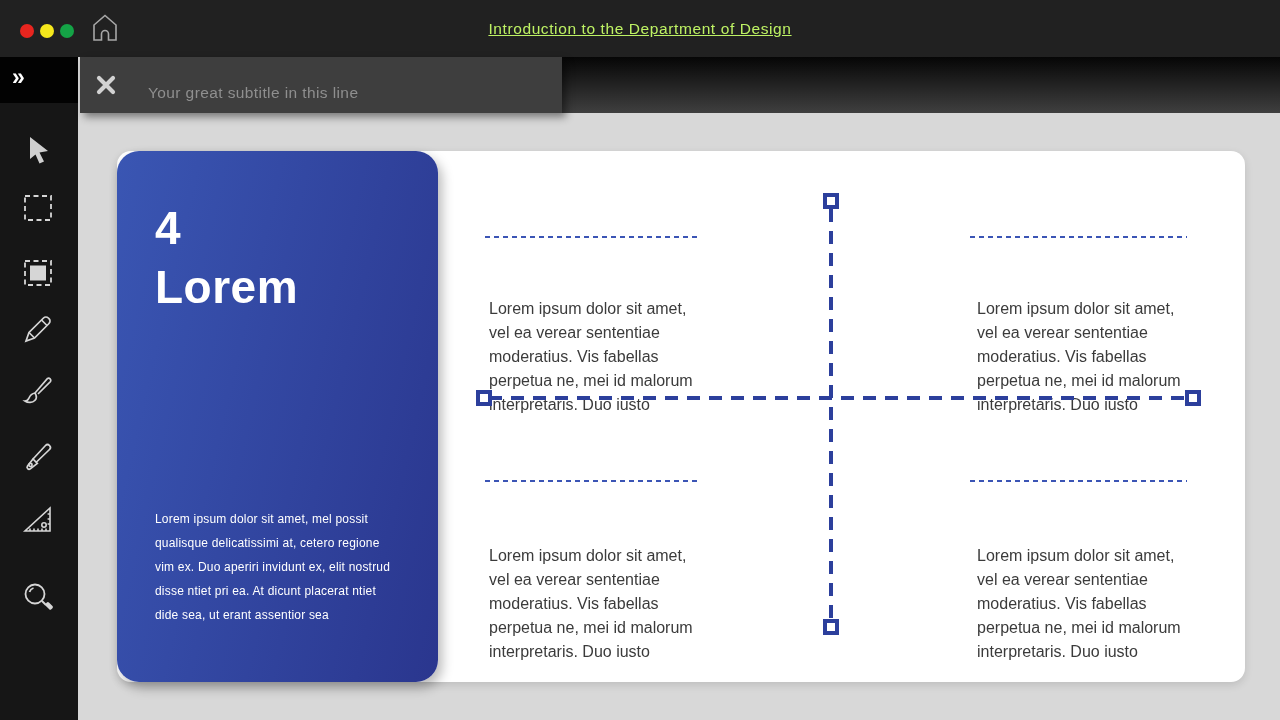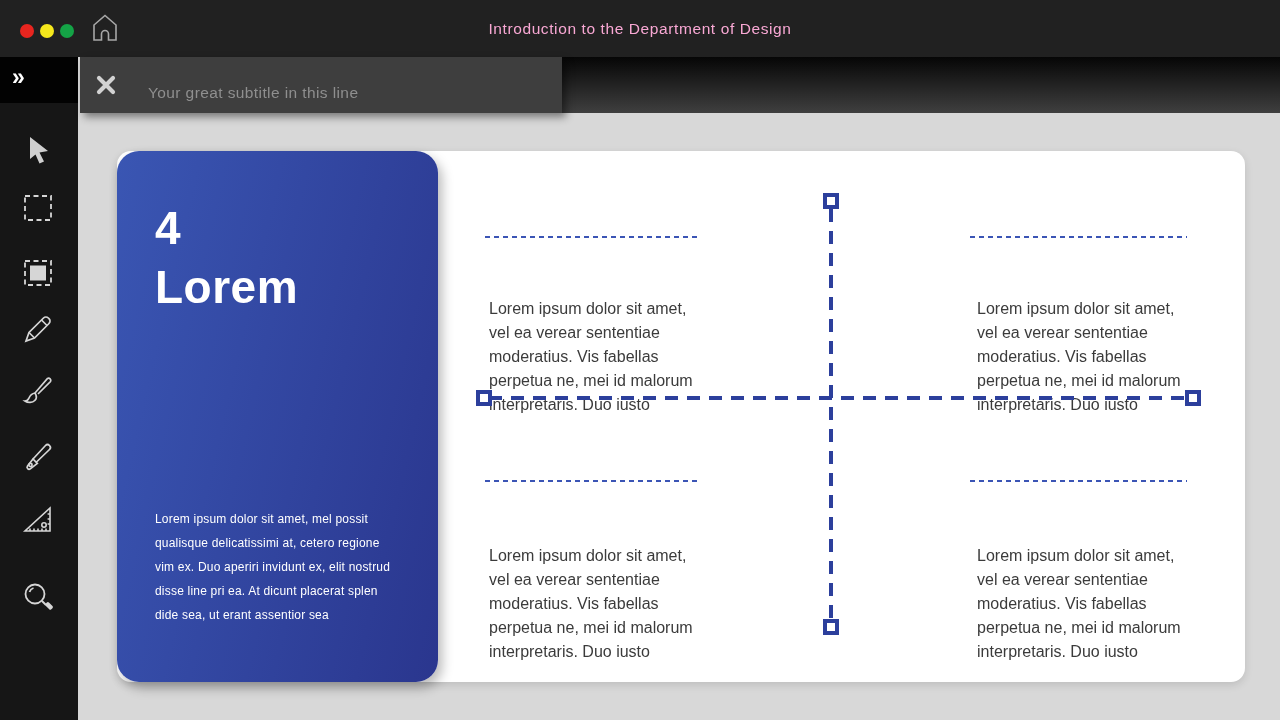--- a/index.html
+++ b/index.html
@@ -8,21 +8,21 @@
 
   
   .topbar { position:absolute; left:0; top:0; width:1280px; height:57px; background:#212121; }
   .traffic { position:absolute; top:24px; width:14px; height:14px; border-radius:50%; }
   .t-red   { left:20px; background:#e8251f; }
   .t-yellow{ left:40px; background:#f6e81c; }
   .t-green { left:60px; background:#14a346; }
   .home-ic { position:absolute; left:88px; top:11px; width:34px; height:34px; }
   .win-title { position:absolute; left:0; top:0; width:1280px; height:57px;
     display:flex; align-items:center; justify-content:center;
-    color:#f9a8d4; font-size:15.5px; letter-spacing:0.6px; }
+    color:#bef264; font-size:15.5px; letter-spacing:0.6px;text-decoration:underline; }
 
   
   .side-top { position:absolute; left:0; top:57px; width:78px; height:46px; background:#020202;
     color:#ffffff; font-size:23px; font-weight:bold; padding-left:12px; line-height:40px; letter-spacing:-2px;}
   .subtitle-box { position:absolute; left:80px; top:57px; width:482px; height:56px;
     background:#3e3e3e; box-shadow:4px 4px 8px rgba(0,0,0,0.45); z-index:3; }
   .close-ic { position:absolute; left:16px; top:18px; width:20px; height:20px; }
   .subtitle-text { position:absolute; left:68px; top:0; height:72px; display:flex; align-items:center;
     color:#8f8f8f; font-size:15.5px; letter-spacing:0.4px; }
   .dark-band { position:absolute; left:562px; top:57px; width:718px; height:56px;
@@ -182,21 +182,21 @@
     <div class="thin-dash td-tl"></div>
     <div class="thin-dash td-tr"></div>
     <div class="thin-dash td-bl"></div>
     <div class="thin-dash td-br"></div>
 
     <div class="blue-panel">
       <div class="panel-title">
         <div>4</div>
         <div>Lorem</div>
       </div>
-      <div class="panel-body">Lorem  ipsum dolor sit amet, mel  possit qualisque delicatissimi at, cetero  regione vim ex. Duo  aperiri invidunt ex, elit nostrud disse line pri ea. At  dicunt placerat splen dide sea, ut  erant assentior sea</div>
+      <div class="panel-body">Lorem  ipsum dolor sit amet, mel  possit qualisque delicatissimi at, cetero  regione vim ex. Duo  aperiri invidunt ex, elit nostrud disse ntiet pri ea. At  dicunt placerat ntiet dide sea, ut  erant assentior sea</div>
     </div>
 
     <div class="lorem lb-tl">Lorem  ipsum dolor sit amet, vel ea verear sententiae moderatius. Vis fabellas perpetua ne,  mei  id malorum interpretaris. Duo iusto</div>
     <div class="lorem lb-tr">Lorem  ipsum dolor sit amet, vel ea verear sententiae moderatius. Vis fabellas perpetua ne,  mei  id malorum interpretaris. Duo iusto</div>
     <div class="lorem lb-bl">Lorem  ipsum dolor sit amet, vel ea verear sententiae moderatius. Vis fabellas perpetua ne,  mei  id malorum interpretaris. Duo iusto</div>
     <div class="lorem lb-br">Lorem  ipsum dolor sit amet, vel ea verear sententiae moderatius. Vis fabellas perpetua ne,  mei  id malorum interpretaris. Duo iusto</div>
 
 
   </div>
 </div>

